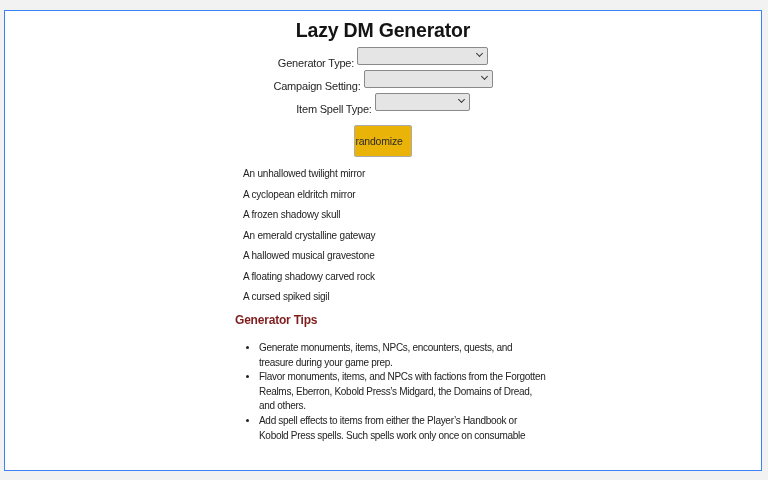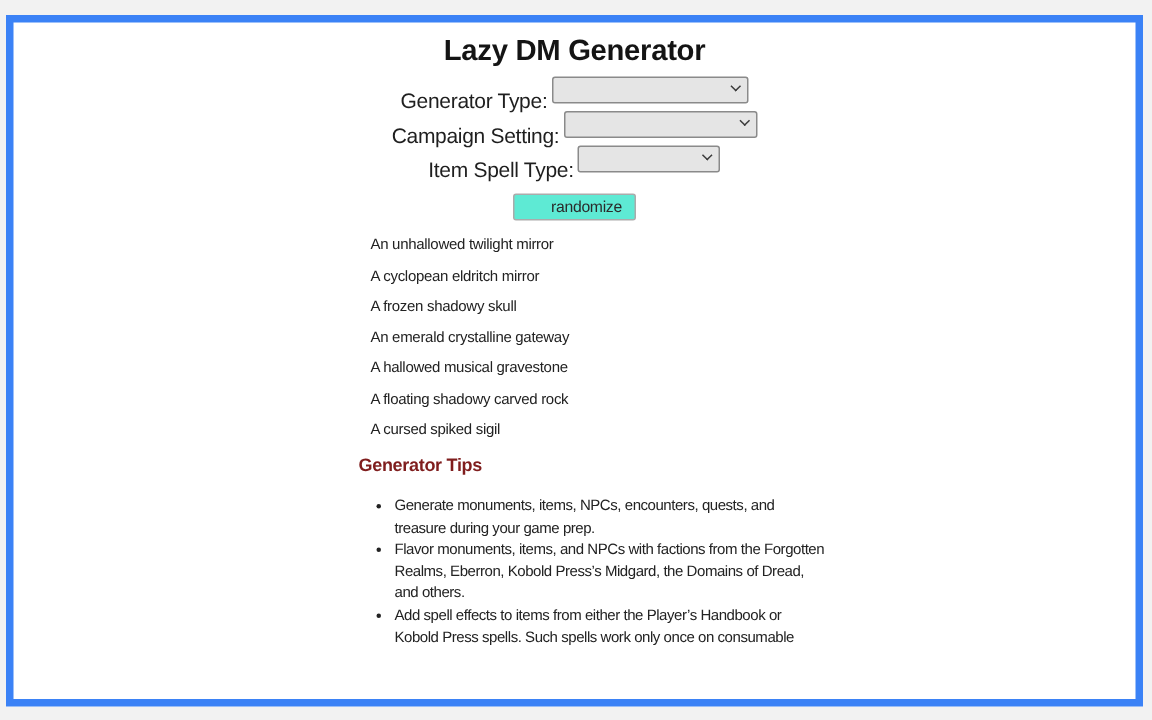--- a/index.html
+++ b/index.html
@@ -4,56 +4,56 @@
 <style>
   html,body{margin:0;padding:0;}
   body{
     width:768px;height:480px;overflow:hidden;position:relative;
     background:#f2f2f2;
     font-family:"Liberation Sans","DejaVu Sans",sans-serif;
     color:#1f1f1f;
   }
   .card{
     position:absolute;left:4px;top:10px;width:758px;height:461px;
-    background:#ffffff;border:5px solid #3b82f6;
+    background:#ffffff;border:1px solid #3b82f6;
     overflow:hidden;box-sizing:border-box;
   }
   h1.page-title{
     margin:8px 0 13px 0;text-align:center;
     font-size:19.5px;line-height:23px;font-weight:bold;color:#141414;
     letter-spacing:-0.2px;
   }
   .form-row{
     display:flex;justify-content:center;align-items:center;
     margin-bottom:8px;height:15px;
   }
   .form-row label{
-    font-size:14px;letter-spacing:-0.2px;color:#1f1f1f;margin-right:3px;
+    font-size:11px;letter-spacing:-0.2px;color:#1f1f1f;margin-right:3px;
   }
   .sel-wrap{position:relative;display:inline-block;}
   .sel-wrap select{
     -webkit-appearance:none;appearance:none;
     height:16px;box-sizing:border-box;
     font-family:"Liberation Sans","DejaVu Sans",sans-serif;
     font-size:10.5px;letter-spacing:-0.2px;color:#1f1f1f;
     background:#e5e5e5;border:1px solid #8a8a8a;border-radius:2px;
     padding:16px 16px 0 4px;
   }
   .sel-wrap::after{
     content:"";position:absolute;right:6px;top:4px;width:4px;height:4px;
     border-right:1.4px solid #3a3a3a;border-bottom:1.4px solid #3a3a3a;
     transform:rotate(45deg);pointer-events:none;
   }
   .sel-w1{width:131px;} .sel-w2{width:129px;} .sel-w3{width:95px;text-align:right;}
   .btn-row{display:flex;justify-content:center;margin-top:9px;}
   button.randomize{
     font-family:"Liberation Sans","DejaVu Sans",sans-serif;
     font-size:10.5px;letter-spacing:-0.2px;color:#2b2b2b;
-    background:#5eead4;border:1px solid #ababab;border-radius:2px;
-    padding:1px 8px 2px 24px;height:18px;line-height:12px;
+    background:#eab308;border:1px solid #ababab;border-radius:2px;
+    padding:1px 8px 2px 0;height:32px;line-height:12px;
   }
   .results{margin:10px 0 0 238px;}
   .results p{
     margin:0 0 7.5px 0;font-size:10px;line-height:13px;
     letter-spacing:-0.2px;color:#222222;
   }
   .tips{margin-left:230px;width:300px;}
   h2.tips-title{
     margin:8px 0 0 0;font-size:12px;line-height:19px;font-weight:bold;
     color:#7f1d1d;letter-spacing:-0.2px;

